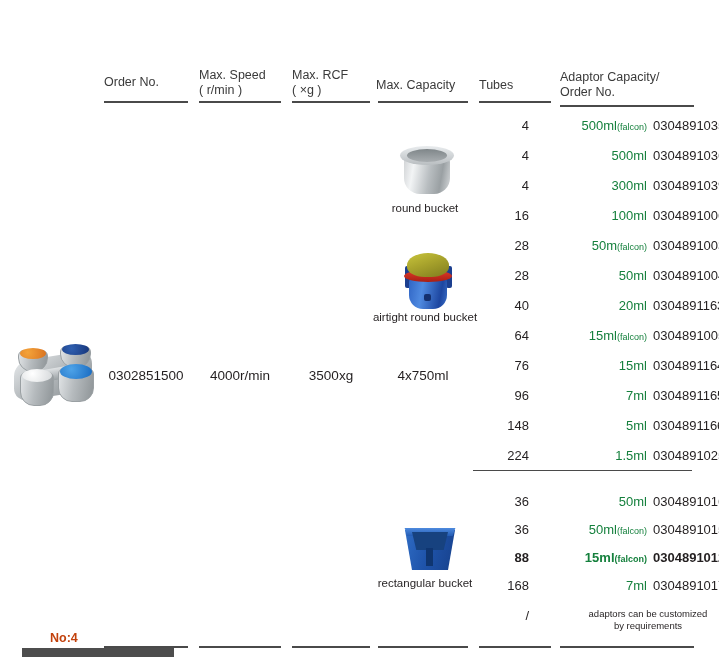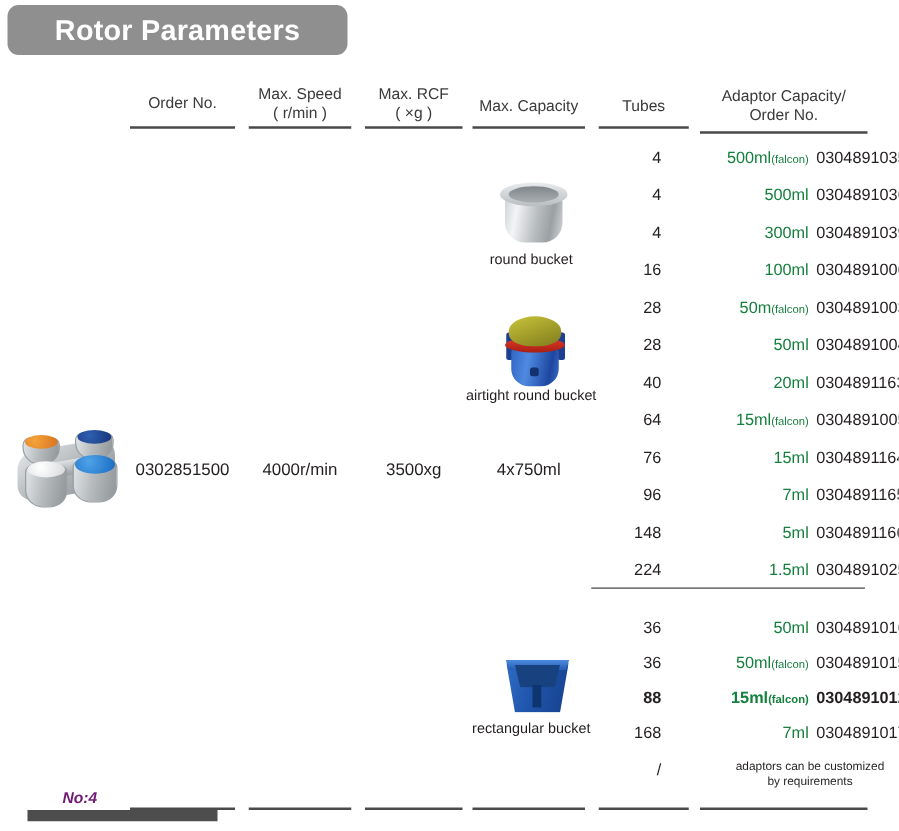--- a/index.html
+++ b/index.html
@@ -21,21 +21,20 @@
     display: flex; align-items: center; justify-content: center;
   }
   #title-text {
     color: #ffffff; font-size: 23px; font-weight: bold;
     letter-spacing: .2px; white-space: nowrap;
   }
 
   
   .col-head {
     position: absolute;
-    text-align: center;
     font-size: 12.5px;
     color: #3a3a3a;
     line-height: 14.5px;
   }
   .head-rule {
     position: absolute; height: 2px; background: #4a4a4a;
   }
 
   
   .spec-val {
@@ -73,21 +72,21 @@
     color: #231f20; white-space: nowrap;
   }
 
   
   #footer-bar {
     position: absolute; left: 22px; top: 648px;
     width: 152px; height: 9px; background: #4d4d4d;
   }
   #footer-no {
     position: absolute; left: 50px; top: 631px;
-    font-size: 12.5px; font-weight: bold; color: #701a75; font-style: italic;
+    font-size: 12.5px; font-weight: bold; color: #c2410c;
   }
   .foot-rule { position: absolute; height: 2px; background: #4a4a4a; top: 646px; }
 
   
   .artwrap { position: absolute; }
 
   
   .rb-body {
     position: absolute; left: 8px; top: 14px; width: 46px; height: 40px;
     border-radius: 8px 8px 16px 16px;
@@ -169,23 +168,20 @@
     position: absolute; left: 26px; top: 30px; width: 42px; height: 12px;
     background: linear-gradient(180deg,#dfe2e4,#9aa0a3);
     border-radius: 4px; transform: rotate(-10deg);
   }
 </style>
 </head>
 <body>
 
 <div id="page">
 
-  <div id="title-badge">
-    <span id="title-text">Rotor Parameters</span>
-  </div>
 
   <div class="col-head" style="left:104px; top:75px; width:84px;">
     <div>Order No.</div>
   </div>
   <div class="head-rule" style="left:104px; top:101px; width:84px;"></div>
 
   <div class="col-head" style="left:199px; top:68px; width:82px;">
     <div>Max. Speed</div>
     <div>( r/min )</div>
   </div>

